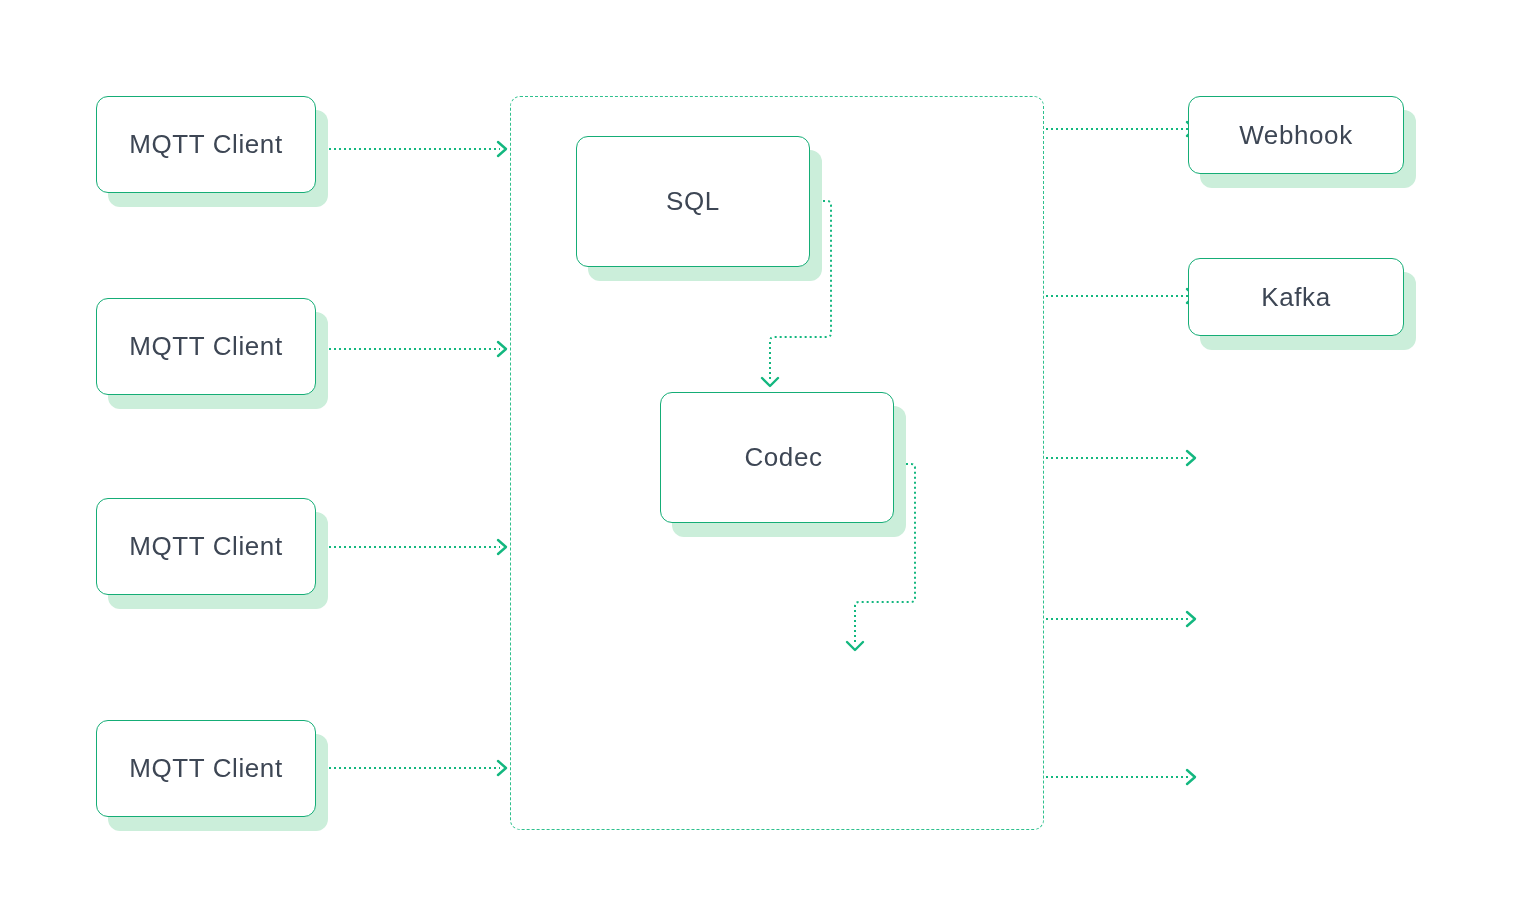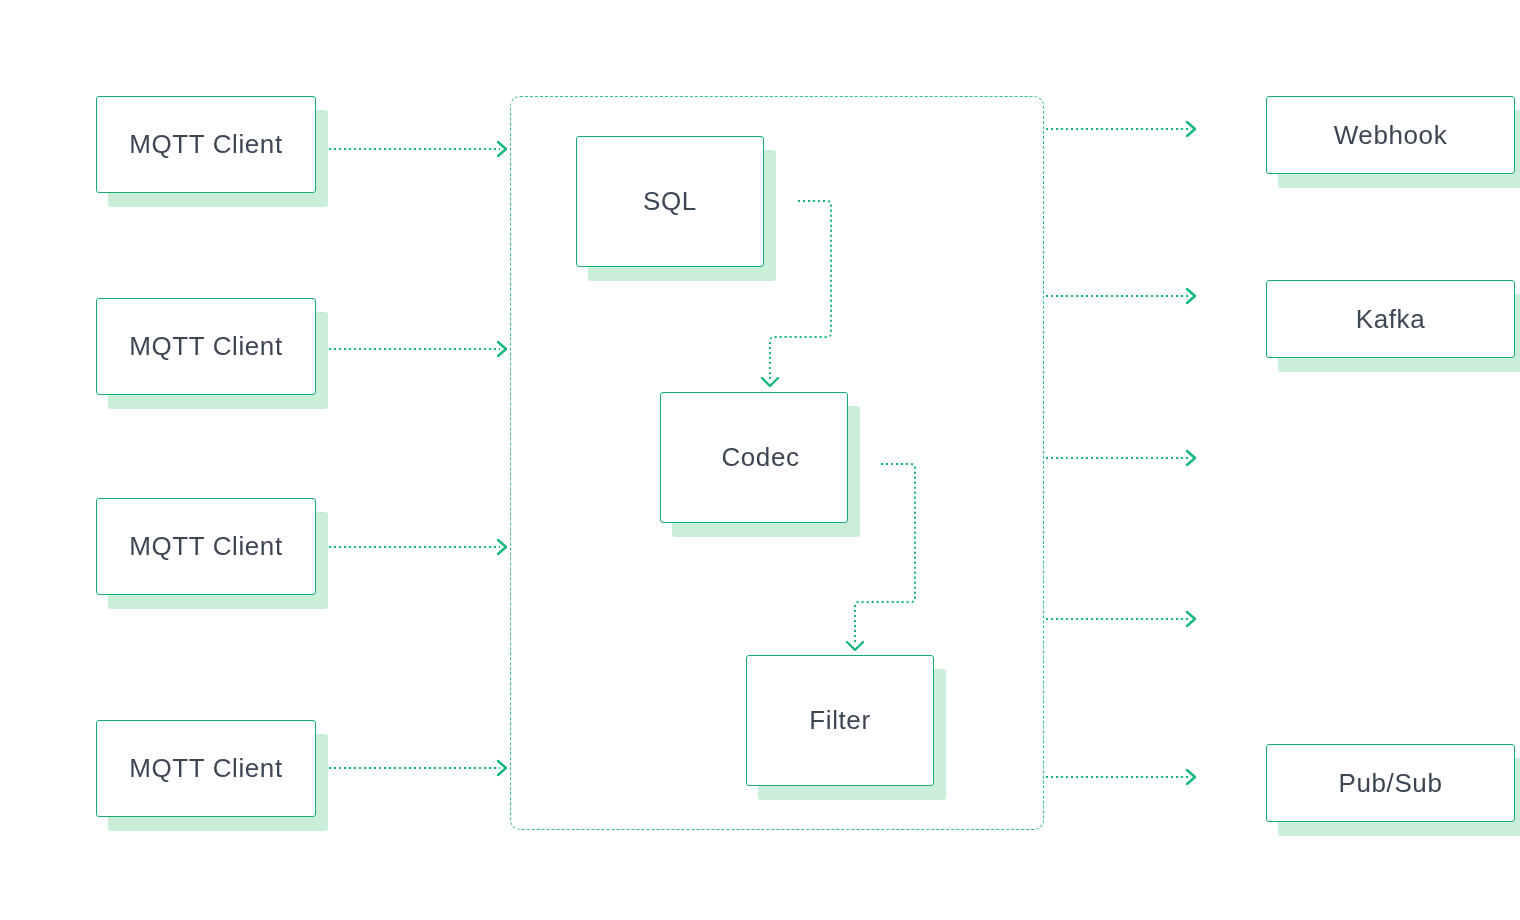--- a/index.html
+++ b/index.html
@@ -37,43 +37,43 @@
     background: transparent;
   }
 
   .node {
     position: absolute;
     display: flex;
     align-items: center;
     justify-content: center;
     background: #ffffff;
     border: 1.5px solid var(--node-border);
-    border-radius: 3px;
+    border-radius: 12px;
     box-shadow: 12px 14px 0 0 var(--shadow);
     color: var(--text);
     font-size: 26px;
     letter-spacing: 0.6px;
     white-space: nowrap;
   }
 
   .node.src  { left: 96px;  width: 220px; height: 97px; }
-  .node.mid  { width: 188px; height: 131px; }
-  .node.sink { left: 1266px; width: 249px; height: 78px; }
+  .node.mid  { width: 234px; height: 131px; }
+  .node.sink { left: 1188px; width: 216px; height: 78px; }
 
   .src.n0 { top: 96px; }
   .src.n1 { top: 298px; }
   .src.n2 { top: 498px; }
   .src.n3 { top: 720px; }
 
   .mid.sql    { left: 576px; top: 136px; }
   .mid.codec  { left: 660px; top: 392px; padding-left: 13px; }
   .mid.filter { left: 746px; top: 655px; }
 
   .sink.n0 { top: 96px; }
-  .sink.n1 { top: 258px; margin-top: 22px; }
+  .sink.n1 { top: 258px; }
   .sink.n2 { top: 420px; }
   .sink.n3 { top: 582px; }
   .sink.n4 { top: 744px; }
 
   .wire   { stroke: var(--arrow); stroke-width: 2; fill: none; stroke-dasharray: 2 3; }
   .head   { stroke: var(--arrow); stroke-width: 2.4; fill: none; stroke-linecap: round; stroke-linejoin: round; }
 </style>
 </head>
 <body>
 
@@ -132,19 +132,17 @@
     </g>
   </svg>
 
   <div class="node src n0">MQTT Client</div>
   <div class="node src n1">MQTT Client</div>
   <div class="node src n2">MQTT Client</div>
   <div class="node src n3">MQTT Client</div>
 
   <div class="node mid sql">SQL</div>
   <div class="node mid codec">Codec</div>
-  <div class="node mid filter">Filter</div>
 
   <div class="node sink n0">Webhook</div>
   <div class="node sink n1">Kafka</div>
-  <div class="node sink n4">Pub/Sub</div>
 
 </div>
 
 </body></html>

